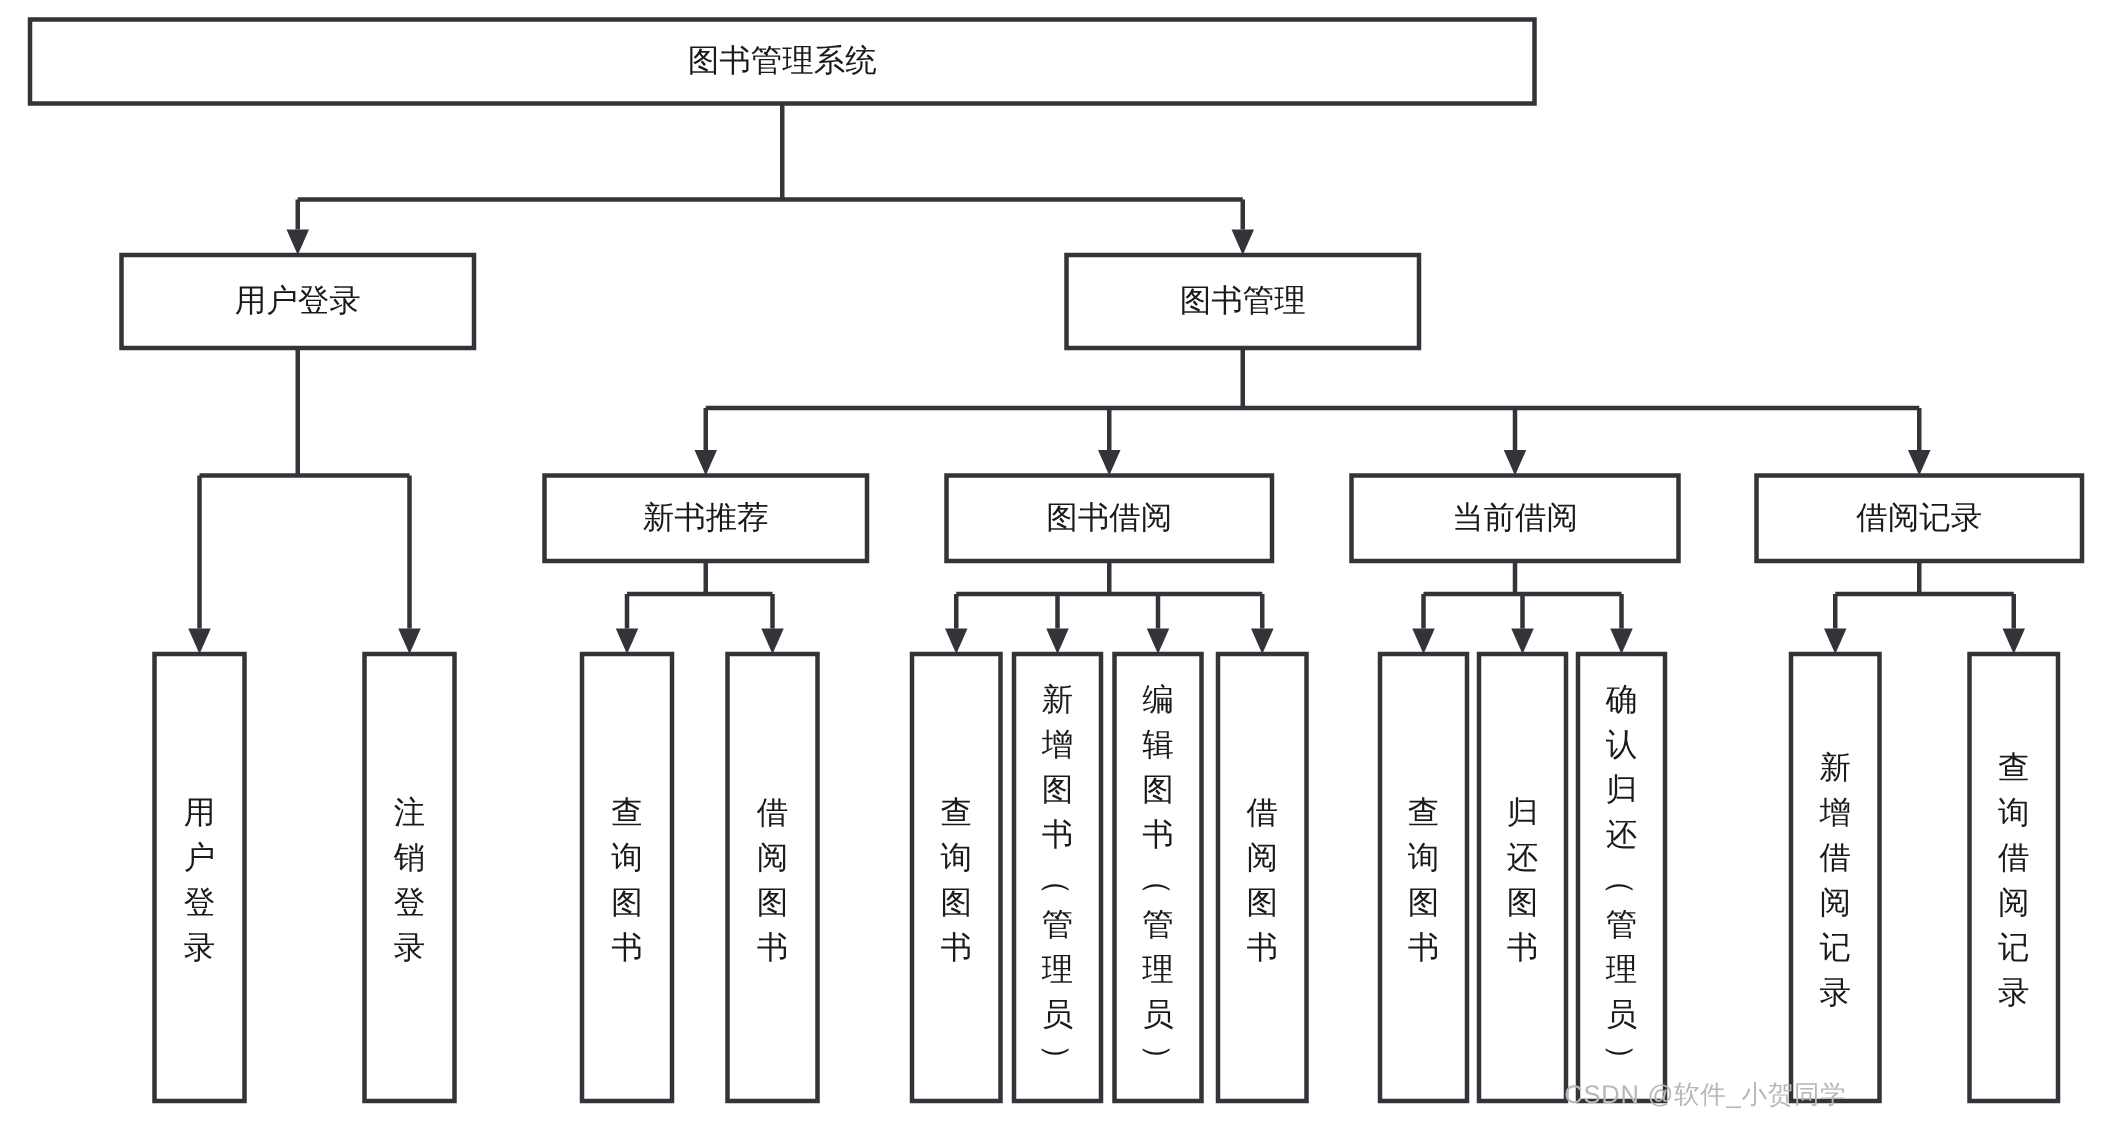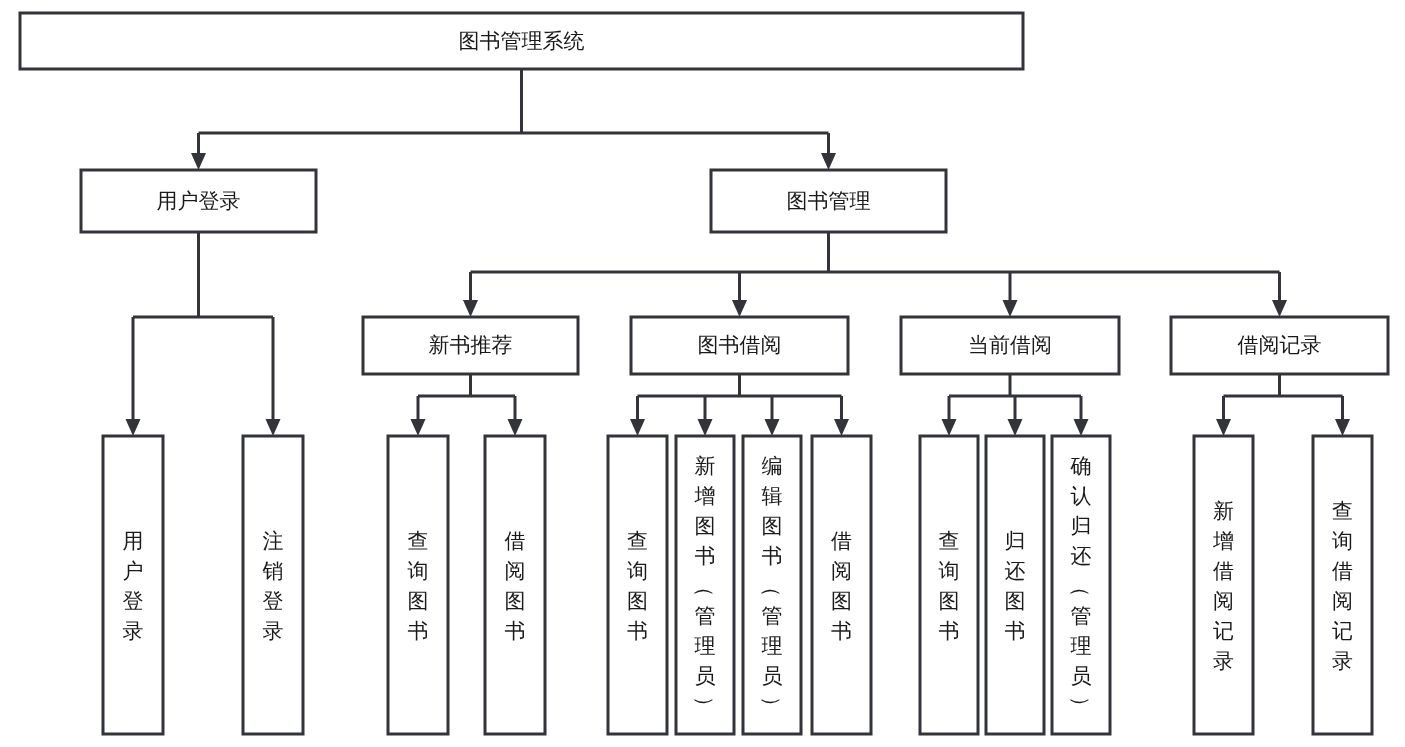--- a/index.html
+++ b/index.html
@@ -284,13 +284,14 @@
             <text class="node-label-vertical" x="1342.5" y="518.4">查</text>
             <text class="node-label-vertical" x="1342.5" y="548.4">询</text>
             <text class="node-label-vertical" x="1342.5" y="578.4">借</text>
             <text class="node-label-vertical" x="1342.5" y="608.4">阅</text>
             <text class="node-label-vertical" x="1342.5" y="638.4">记</text>
             <text class="node-label-vertical" x="1342.5" y="668.4">录</text>
           </g>
         </g>
       </g>
   </svg>
+  <div class="watermark">CSDN @软件_小贺同学</div>
 </div>
 
 </body></html>

